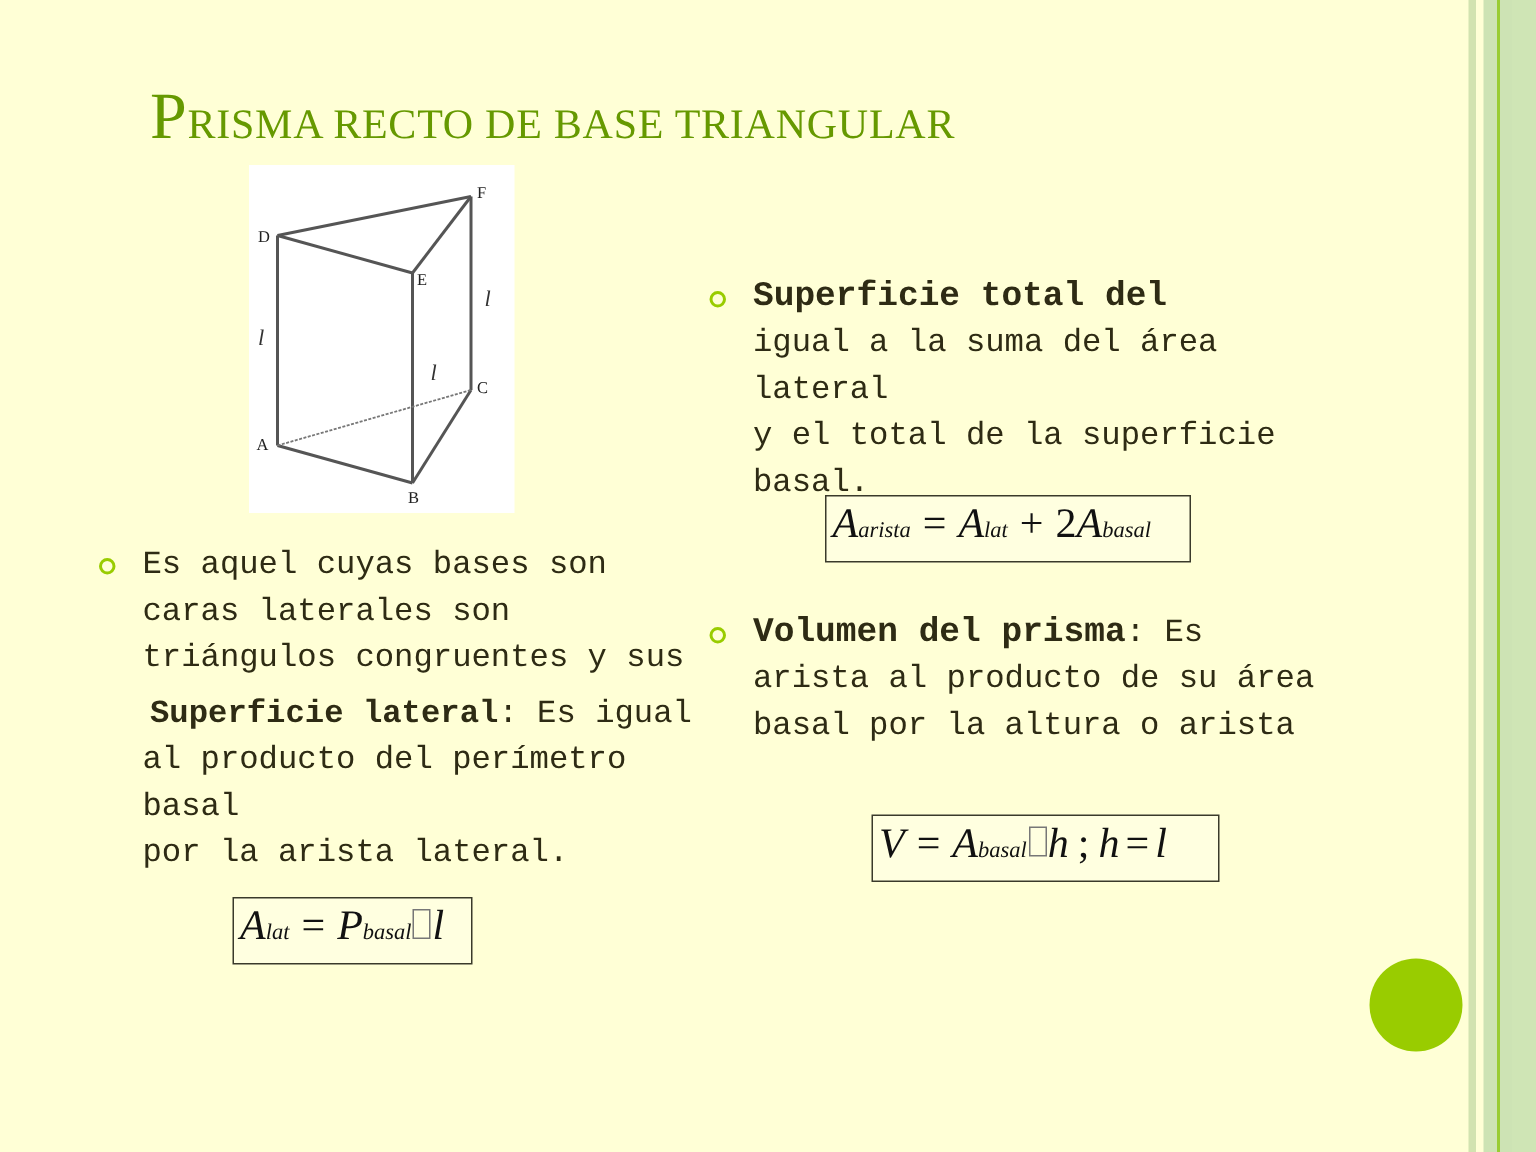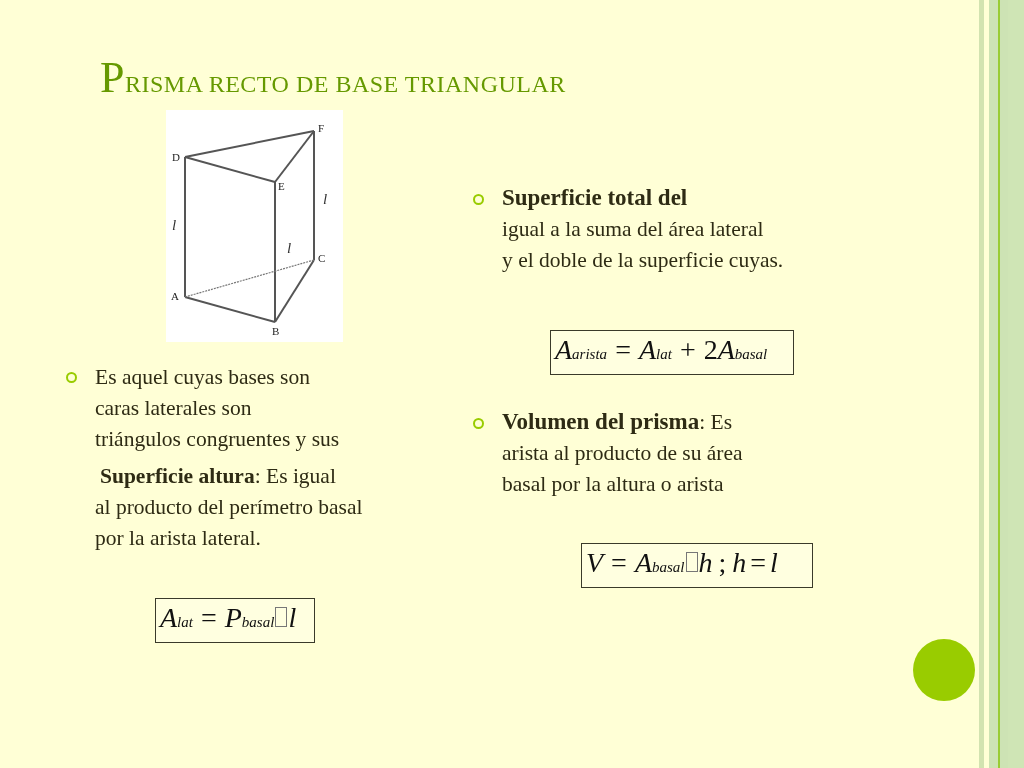--- a/index.html
+++ b/index.html
@@ -1,23 +1,23 @@
 <!DOCTYPE html>
 <html><head>
 <meta charset="utf-8">
 <style>
   html, body { margin:0; padding:0; }
   body { width:1024px; height:768px; overflow:hidden; background:#ffffd6; position:relative; font-family:"Liberation Serif", "DejaVu Serif", serif; color:#2e2b14; }
   .stripe { position:absolute; top:0; height:768px; }
   .title { position:absolute; left:100px; top:52px; font-size:44px; color:#669900; font-weight:normal; letter-spacing:0.5px; white-space:nowrap; line-height:52px; }
   .title .cap { font-size:44px; }
-  .title .sc { font-size:24px; }
+  .title .sc { font-size:28px; }
   .figure { position:absolute; left:166px; top:110px; width:177px; height:232px; background:#ffffff; }
   .bullet { position:absolute; width:7px; height:7px; border:2.5px solid #99cc00; border-radius:50%; }
-  .para { position:absolute; font-size:21.5px; line-height:31px; color:#2e2b14; }
+  .para { position:absolute; font-size:21.5px; line-height:31px; color:#2e2b14;font-family:Liberation Mono, monospace; }
   .para b { font-weight:bold; }
   .formula { position:absolute; border:1.5px solid #3a3a2a; background:#ffffe0; font-family:"Liberation Serif", serif; font-style:italic; font-size:28px; color:#111; white-space:nowrap; display:flex; align-items:baseline; padding:0 4px; box-sizing:border-box; }
   .formula sub { font-size:15px; vertical-align:-6px; }
   .formula .op { font-style:normal; margin:0 8px; }
   .formula .box { display:inline-block; width:10px; height:18px; border:1px solid #777; font-style:normal; margin:0 1px; }
   .circle { position:absolute; left:913px; top:639px; width:62px; height:62px; border-radius:50%; background:#99cc00; }
 </style>
 </head>
 <body>
 
@@ -58,40 +58,40 @@
       <text x="121" y="143">l</text>
     </g>
   </svg>
 </div>
 
 <div class="bullet" style="left:66px;top:372px;"></div>
 <div class="para" style="left:95px;top:362px;width:370px;">
   <div>Es aquel cuyas bases son</div>
   <div>caras laterales son</div>
   <div>triángulos congruentes y sus</div>
-  <div style="margin-top:6px;padding-left:5px;"><b>Superficie altura</b><span>: Es igual</span></div>
+  <div style="margin-top:6px;padding-left:5px;"><b>Superficie lateral</b><span>: Es igual</span></div>
   <div>al producto del perímetro basal</div>
   <div>por la arista lateral.</div>
 </div>
 
 <div class="formula" style="left:155px;top:598px;width:160px;height:45px;padding-top:3px;">
   <span>A</span>
     <sub>lat</sub>
   <span class="op">=</span>
   <span>P</span>
     <sub>basal</sub>
   <span class="box"></span>
   <span>l</span>
 </div>
 
 <div class="bullet" style="left:473px;top:194px;"></div>
 <div class="para" style="left:502px;top:182px;width:390px;">
   <div><b style="font-size:23px;">Superficie total del</b></div>
   <div>igual a la suma del área lateral</div>
-  <div>y el doble de la superficie cuyas.</div>
+  <div>y el total de la superficie basal.</div>
 </div>
 
 <div class="formula" style="left:550px;top:330px;width:244px;height:45px;padding-top:3px;">
   <span>A</span>
     <sub>arista</sub>
   <span class="op">=</span>
   <span>A</span>
     <sub>lat</sub>
   <span class="op">+</span>
   <span style="font-style:normal;">2</span>

